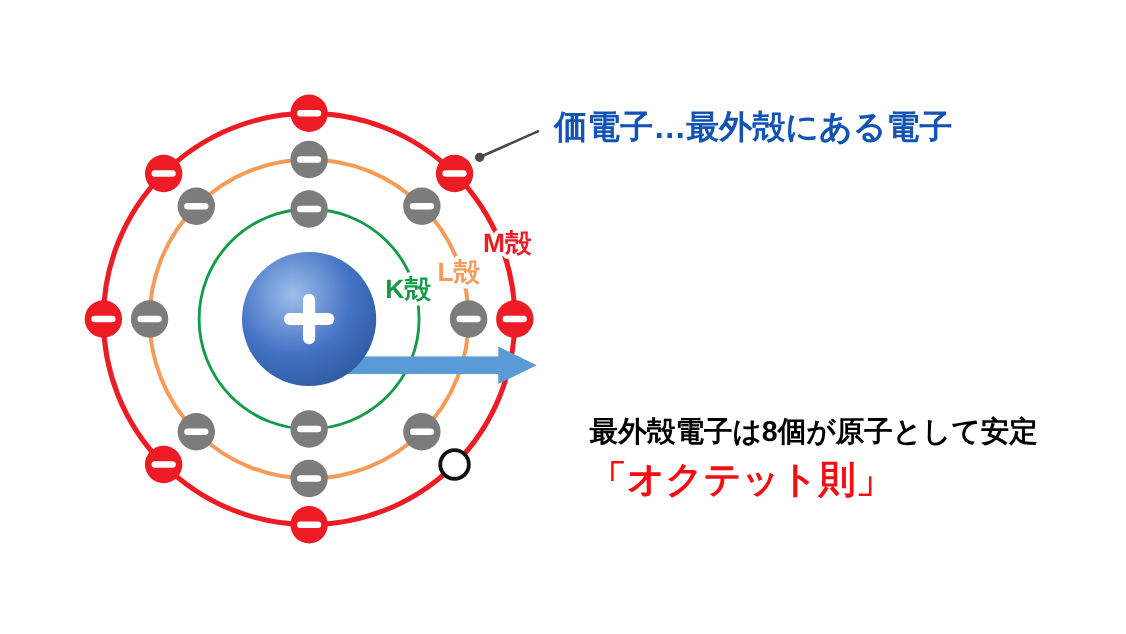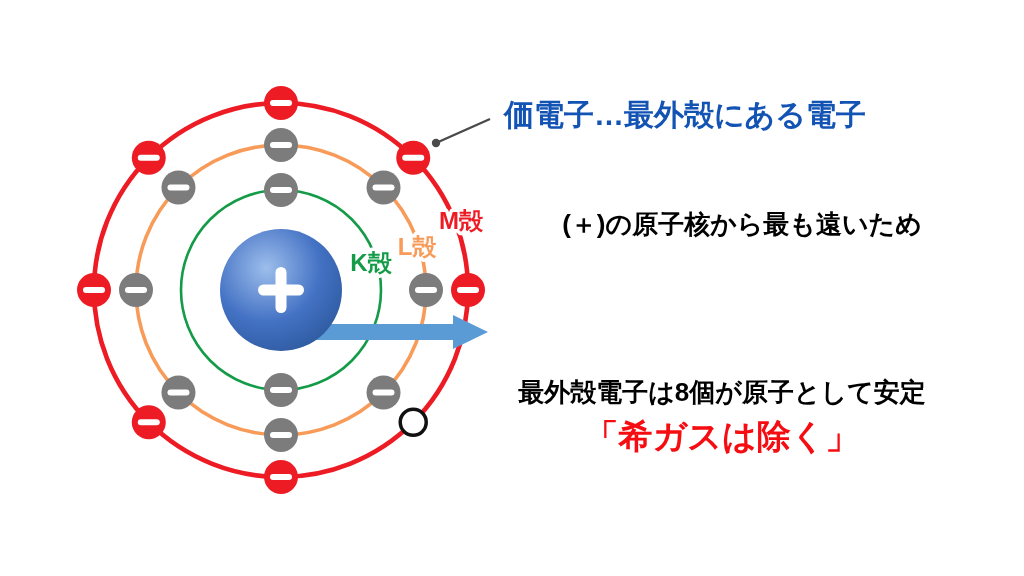--- a/index.html
+++ b/index.html
@@ -7,21 +7,21 @@
        font-family:"Liberation Sans","DejaVu Sans",sans-serif;}
   #atom-svg{position:absolute;left:0;top:0;}
   .shell-label{font-size:24px;font-weight:800;text-anchor:middle;
                paint-order:stroke;stroke:#ffffff;stroke-width:7px;stroke-linejoin:round;}
   .abs{position:absolute;}
   .title-block{left:502px;top:95px;width:364px;}
   .title-line{font-size:30px;font-weight:800;letter-spacing:0px;white-space:nowrap;text-align:right;}
   .note-line{font-size:15px;font-weight:700;color:#000;text-align:right;margin-top:6px;}
   .mid-block{left:510px;top:206px;width:464px;text-align:center;}
   .mid-line{font-size:26px;font-weight:800;line-height:37px;white-space:nowrap;color:#000;}
-  .bottom-block{left:490px;top:377px;width:464px;text-align:center;}
+  .bottom-block{left:536px;top:377px;width:464px;text-align:left;}
   .stable-line{font-size:26px;font-weight:800;line-height:30px;white-space:nowrap;color:#000;}
   .octet-line{font-size:34px;font-weight:800;line-height:44px;margin-top:7px;white-space:nowrap;}
 </style>
 </head>
 <body>
 
 <svg id="atom-svg" width="1024" height="576" viewBox="0 0 1024 576">
   <defs>
     <radialGradient id="nucleusGrad" cx="0.38" cy="0.32" r="0.80">
       <stop offset="0" stop-color="#9DBEEC"></stop>
@@ -129,19 +129,18 @@
     <line x1="436" y1="143" x2="490" y2="119" stroke-width="2.4" stroke="#4A4A4A"></line>
     <circle cx="436" cy="143" r="4.2" fill="#4A4A4A"></circle>
   </g>
 </svg>
 
 <div class="abs title-block">
   <div class="title-line" style="color: rgb(18, 83, 180);">価電子…最外殻にある電子</div>
 </div>
 
 <div class="abs mid-block">
-  <div class="mid-line" style="color: rgb(0, 0, 0);">(＋)の原子核から最も遠いため</div>
 </div>
 
 <div class="abs bottom-block">
   <div class="stable-line" style="color: rgb(0, 0, 0);">最外殻電子は8個が原子として安定</div>
-  <div class="octet-line" style="color: rgb(245, 13, 18);">「希ガスは除く」</div>
+  <div class="octet-line" style="color: rgb(245, 13, 18);">「オクテット則」</div>
 </div>
 
 </body></html>

